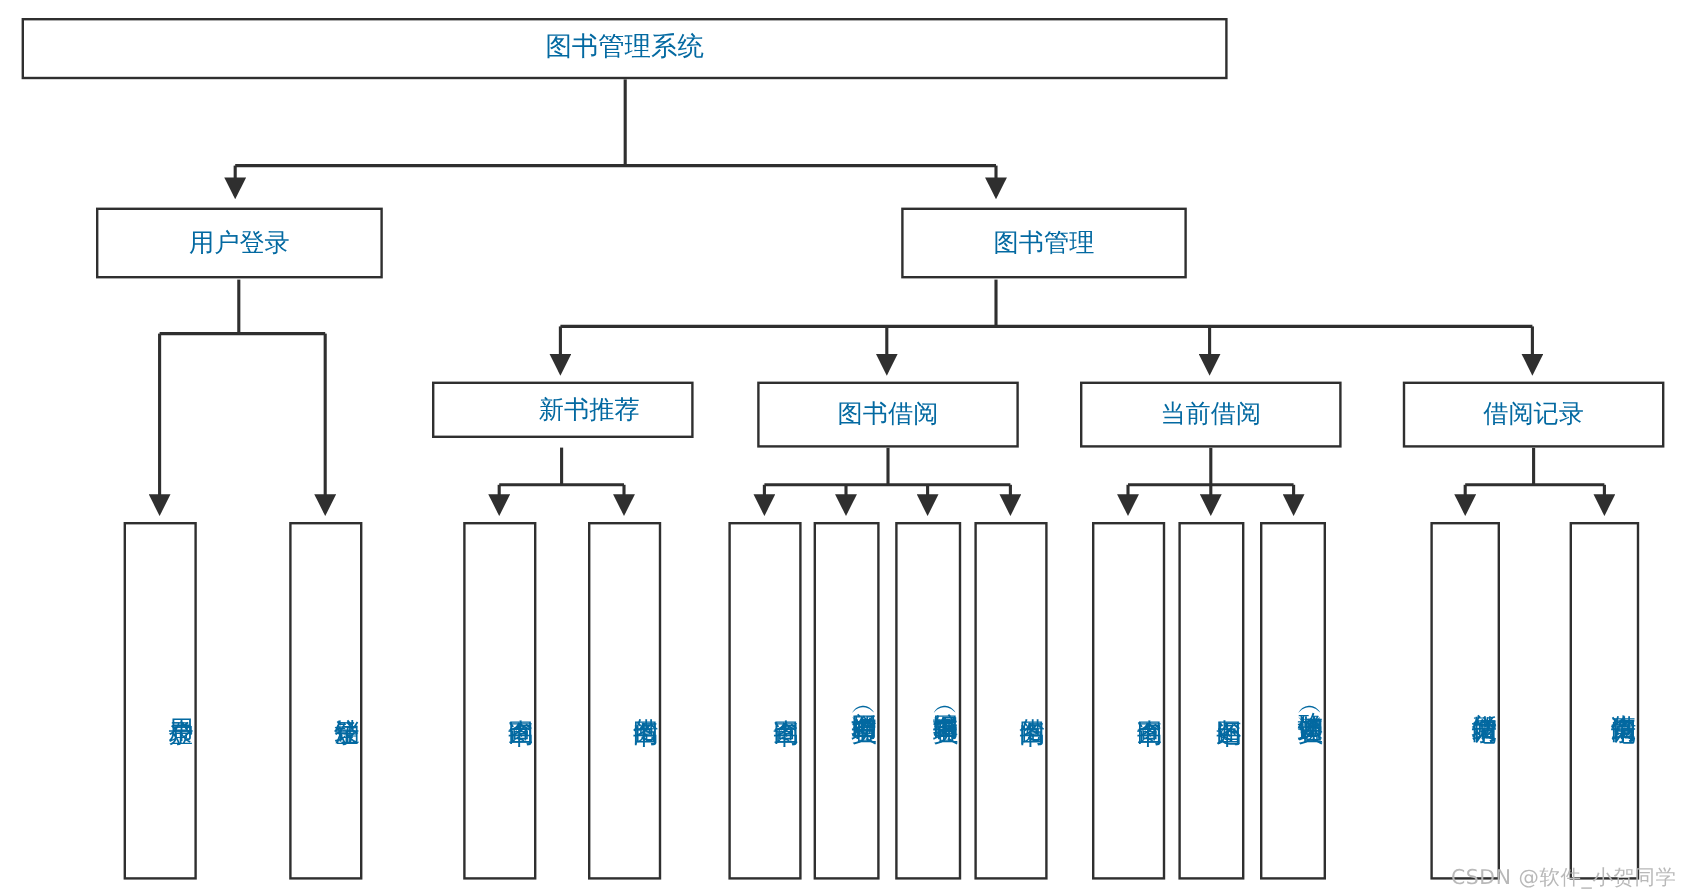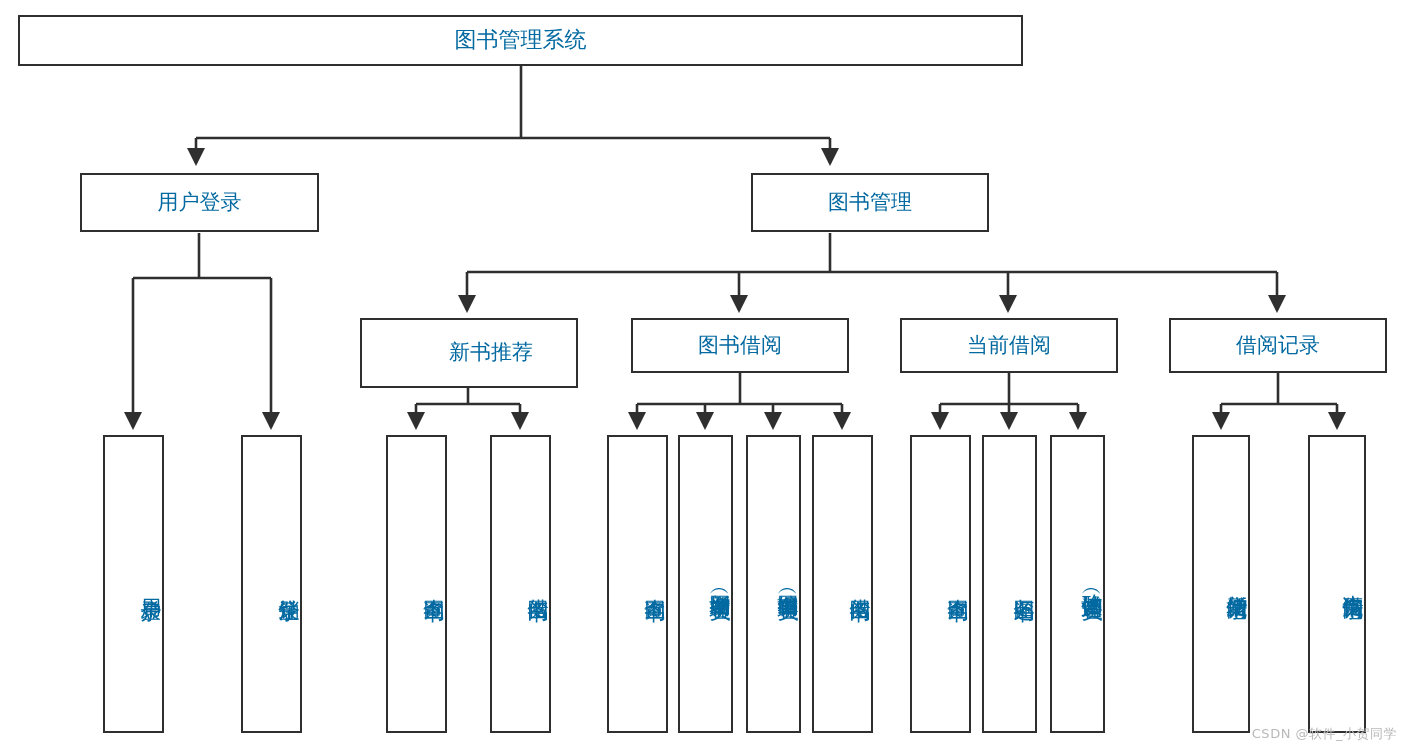--- a/index.html
+++ b/index.html
@@ -56,21 +56,21 @@
   .node.v.tall {
     padding-top: 4px;
   }
   .label {
     display: block;
   }
   .watermark {
     position: absolute;
     right: 8px;
     bottom: 4px;
-    font-size: 13px;
+    font-size: 17px;
     color: #b9b9b9;
     letter-spacing: 0.5px;
     z-index: 5;
     white-space: nowrap;
   }
 </style>
 </head>
 <body>
 
 <div id="canvas">
@@ -129,21 +129,21 @@
     <span class="label">图书管理系统</span>
   </div>
 
   <div class="node h" style="left:80px; top:173px; width:239px; height:59px;">
     <span class="label">用户登录</span>
   </div>
   <div class="node h" style="left:711px; top:173px; width:238px; height:59px;margin-left:40px;">
     <span class="label">图书管理</span>
   </div>
 
-  <div class="node h" style="left:360px; top:318px; width:218px; height:70px;padding-left:44px;">
+  <div class="node h" style="left:360px; top:318px; width:218px; height:47px;padding-left:44px;">
     <span class="label">新书推荐</span>
   </div>
   <div class="node h" style="left:900px; top:318px; width:218px; height:55px;">
     <span class="label">当前借阅</span>
   </div>
   <div class="node h" style="left:631px; top:318px; width:218px; height:55px;">
     <span class="label">图书借阅</span>
   </div>
   <div class="node h" style="left:1169px; top:318px; width:218px; height:55px;">
     <span class="label">借阅记录</span>

